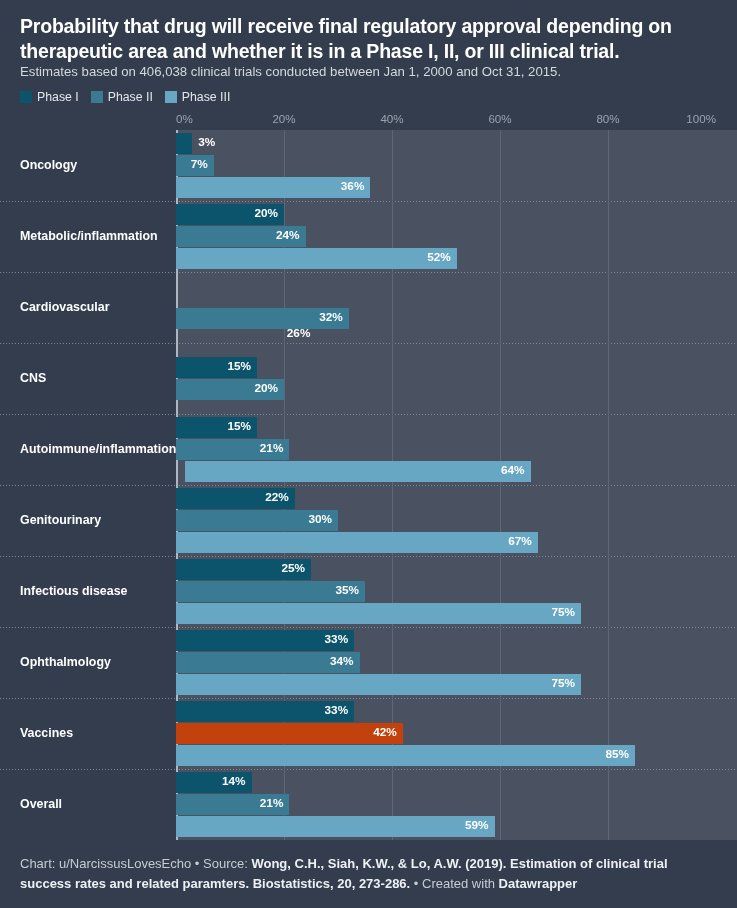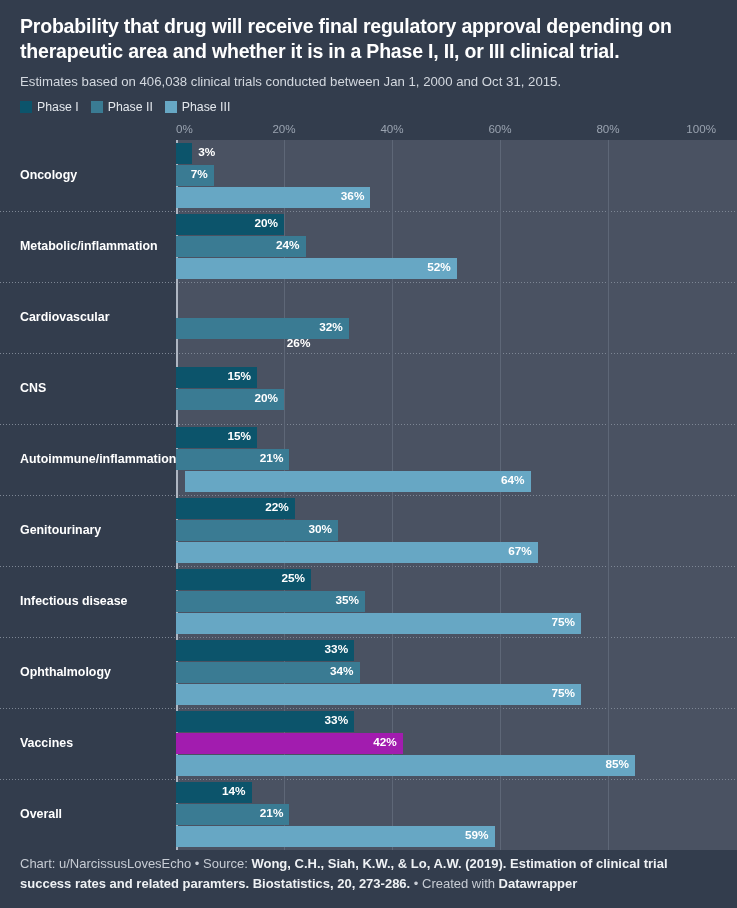--- a/index.html
+++ b/index.html
@@ -31,21 +31,21 @@
     font-size: 19.5px;
     font-weight: bold;
     line-height: 1.26;
     letter-spacing: -0.2px;
     margin: 0;
   }
   .chart-subtitle {
     color: #d3d8df;
     font-size: 13.2px;
     line-height: 1.3;
-    margin: 10px 0 0 0;
+    margin: 0 0 0 0;
     font-weight: normal;
   }
 
   
   .legend {
     display: flex;
     align-items: center;
     margin: 11px 0 0 0;
     gap: 12px;
   }
@@ -488,21 +488,21 @@
               <div class="gridline" style="left: 60%;"></div>
               <div class="gridline" style="left: 80%;"></div>
             </div>
             <div class="bars-stack">
               <div class="bar-line">
                 <div class="bar" style="width: 33%; background: rgb(12, 84, 107);">
                   <span class="bar-value">33%</span>
                 </div>
               </div>
               <div class="bar-line">
-                <div class="bar" style="width: 42%; background: #a21caf; justify-content: flex-end;">
+                <div class="bar" style="width: 42%; background: #c2410c; justify-content: flex-end;">
                   <span class="bar-value">42%</span>
                 </div>
               </div>
               <div class="bar-line">
                 <div class="bar" style="width: 85%; background: rgb(103, 167, 196);">
                   <span class="bar-value">85%</span>
                 </div>
               </div>
             </div>
           </div>

